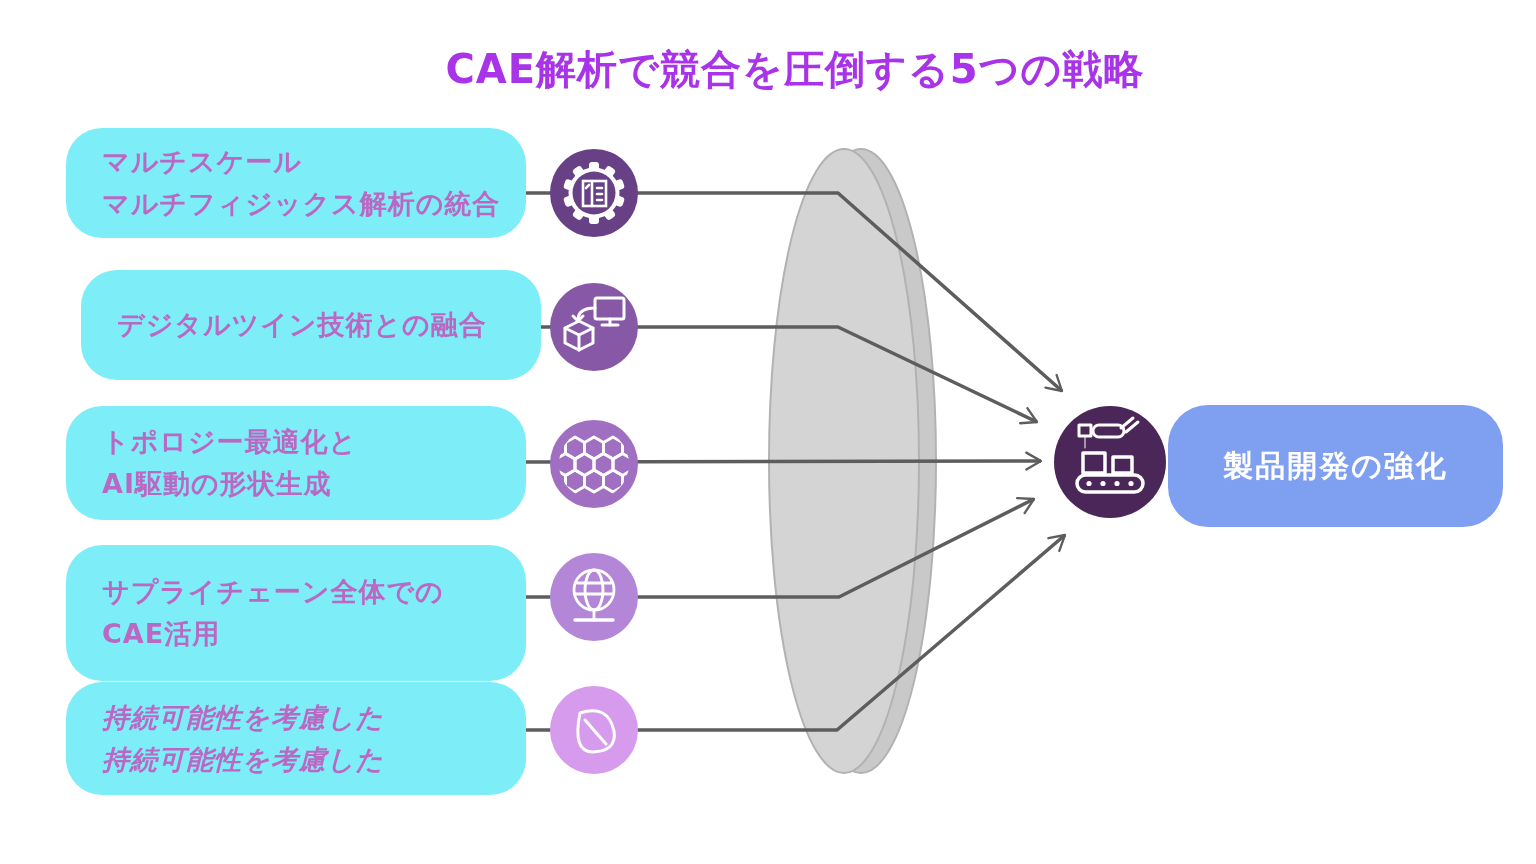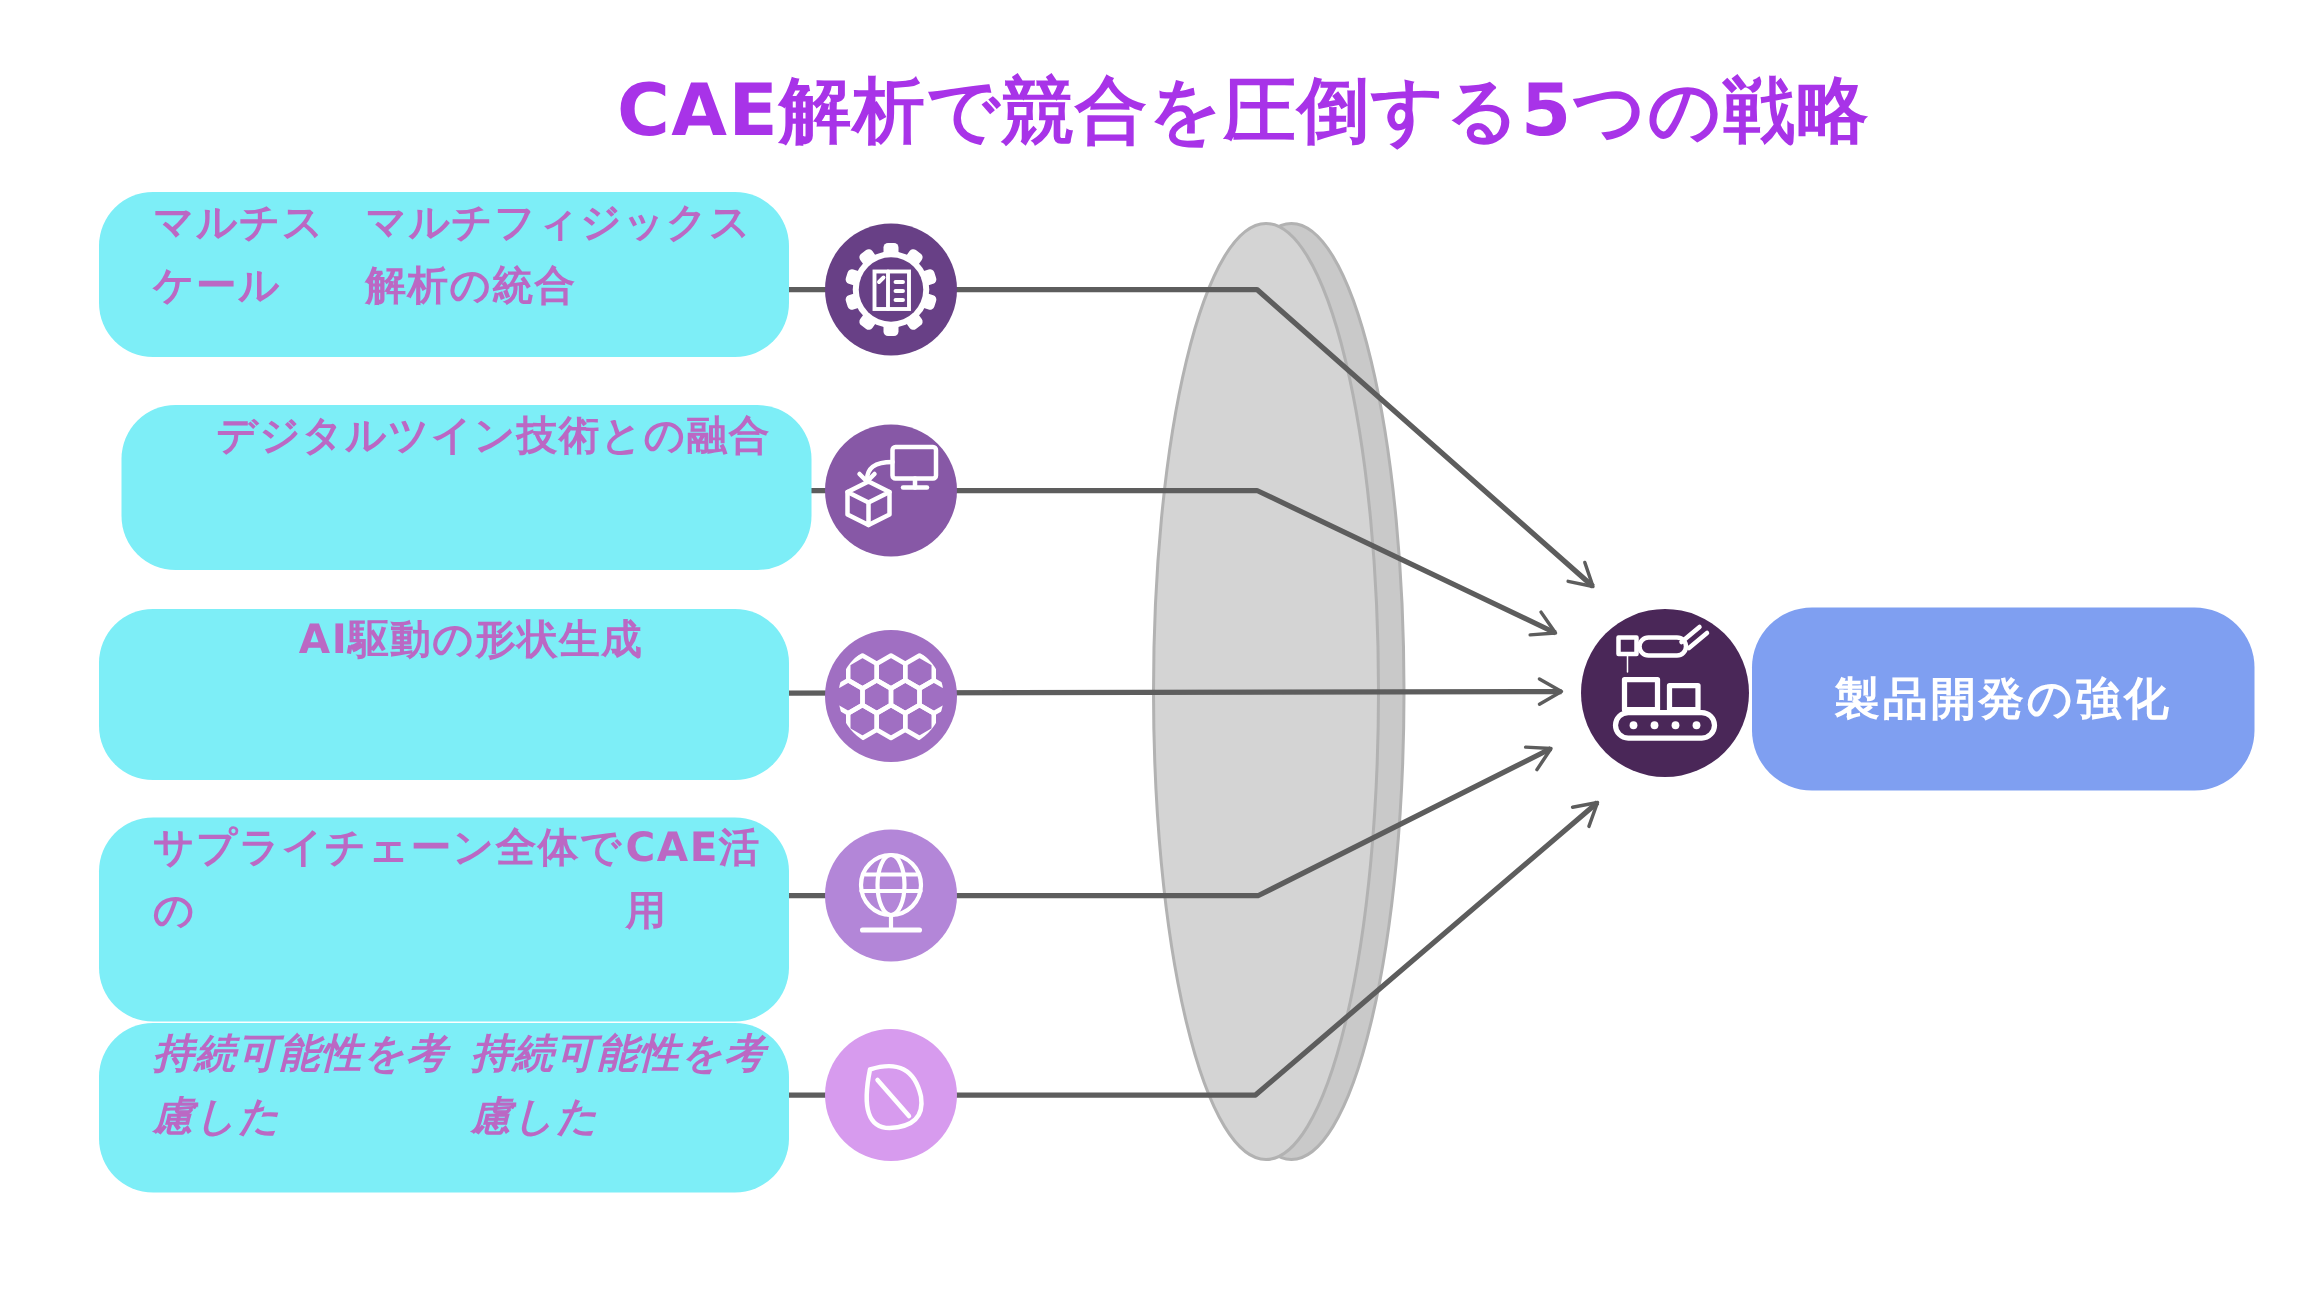--- a/index.html
+++ b/index.html
@@ -2,26 +2,26 @@
 <html><head>
 <meta charset="utf-8">
 <style>
   html,body{margin:0;padding:0;background:#ffffff;}
   .canvas{
     position:relative;width:1536px;height:864px;background:#ffffff;overflow:hidden;
     font-family:"DejaVu Sans","Liberation Sans",sans-serif;
   }
   .graphic-svg{position:absolute;left:0;top:0;z-index:1;}
   .page-title{
-    position:absolute;left:829px;top:42px;transform:translateX(-50%);
-    white-space:nowrap;font-size:48px;font-weight:bold;letter-spacing:1px;z-index:3;
+    position:absolute;left:795px;top:42px;transform:translateX(-50%);
+    white-space:nowrap;font-size:40px;font-weight:bold;letter-spacing:1px;z-index:3;
   }
   .strategy-card{
     position:absolute;left:66px;width:460px;height:110px;border-radius:36px;
-    display:flex;flex-direction:row;justify-content:center;
+    display:flex;flex-direction:column;justify-content:center;
     padding-left:36px;box-sizing:border-box;z-index:2;
     font-size:27px;font-weight:bold;line-height:42px;letter-spacing:1px;
   }
   .card-1{top:128px;}
   .card-2{top:270px;margin-left:15px;}
   .card-3{top:406px;height:114px;}
   .card-4{top:545px;height:136px;}
   .card-5{top:682px;height:113px;font-style:italic;}
   .icon-circle{
     position:absolute;left:550px;width:88px;height:88px;border-radius:50%;
@@ -69,20 +69,21 @@
   <div class="page-title" style="color: rgb(168, 51, 232);">CAE解析で競合を圧倒する5つの戦略</div>
 
   <div class="strategy-card card-1" style="background-color: rgb(125, 238, 247); color: rgb(187, 104, 196);">
     <span>マルチスケール</span>
     <span>マルチフィジックス解析の統合</span>
   </div>
   <div class="strategy-card card-2" style="background-color: rgb(125, 238, 247); color: rgb(187, 104, 196);">
     <span>デジタルツイン技術との融合</span>
   </div>
   <div class="strategy-card card-3" style="background-color: rgb(125, 238, 247); color: rgb(187, 104, 196);">
+    <span>トポロジー最適化と</span>
     <span>AI駆動の形状生成</span>
   </div>
   <div class="strategy-card card-4" style="background-color: rgb(125, 238, 247); color: rgb(187, 104, 196);">
     <span>サプライチェーン全体での</span>
     <span>CAE活用</span>
   </div>
   <div class="strategy-card card-5" style="background-color: rgb(125, 238, 247); color: rgb(187, 104, 196);">
     <span>持続可能性を考慮した</span>
     <span>持続可能性を考慮した</span>
   </div>

